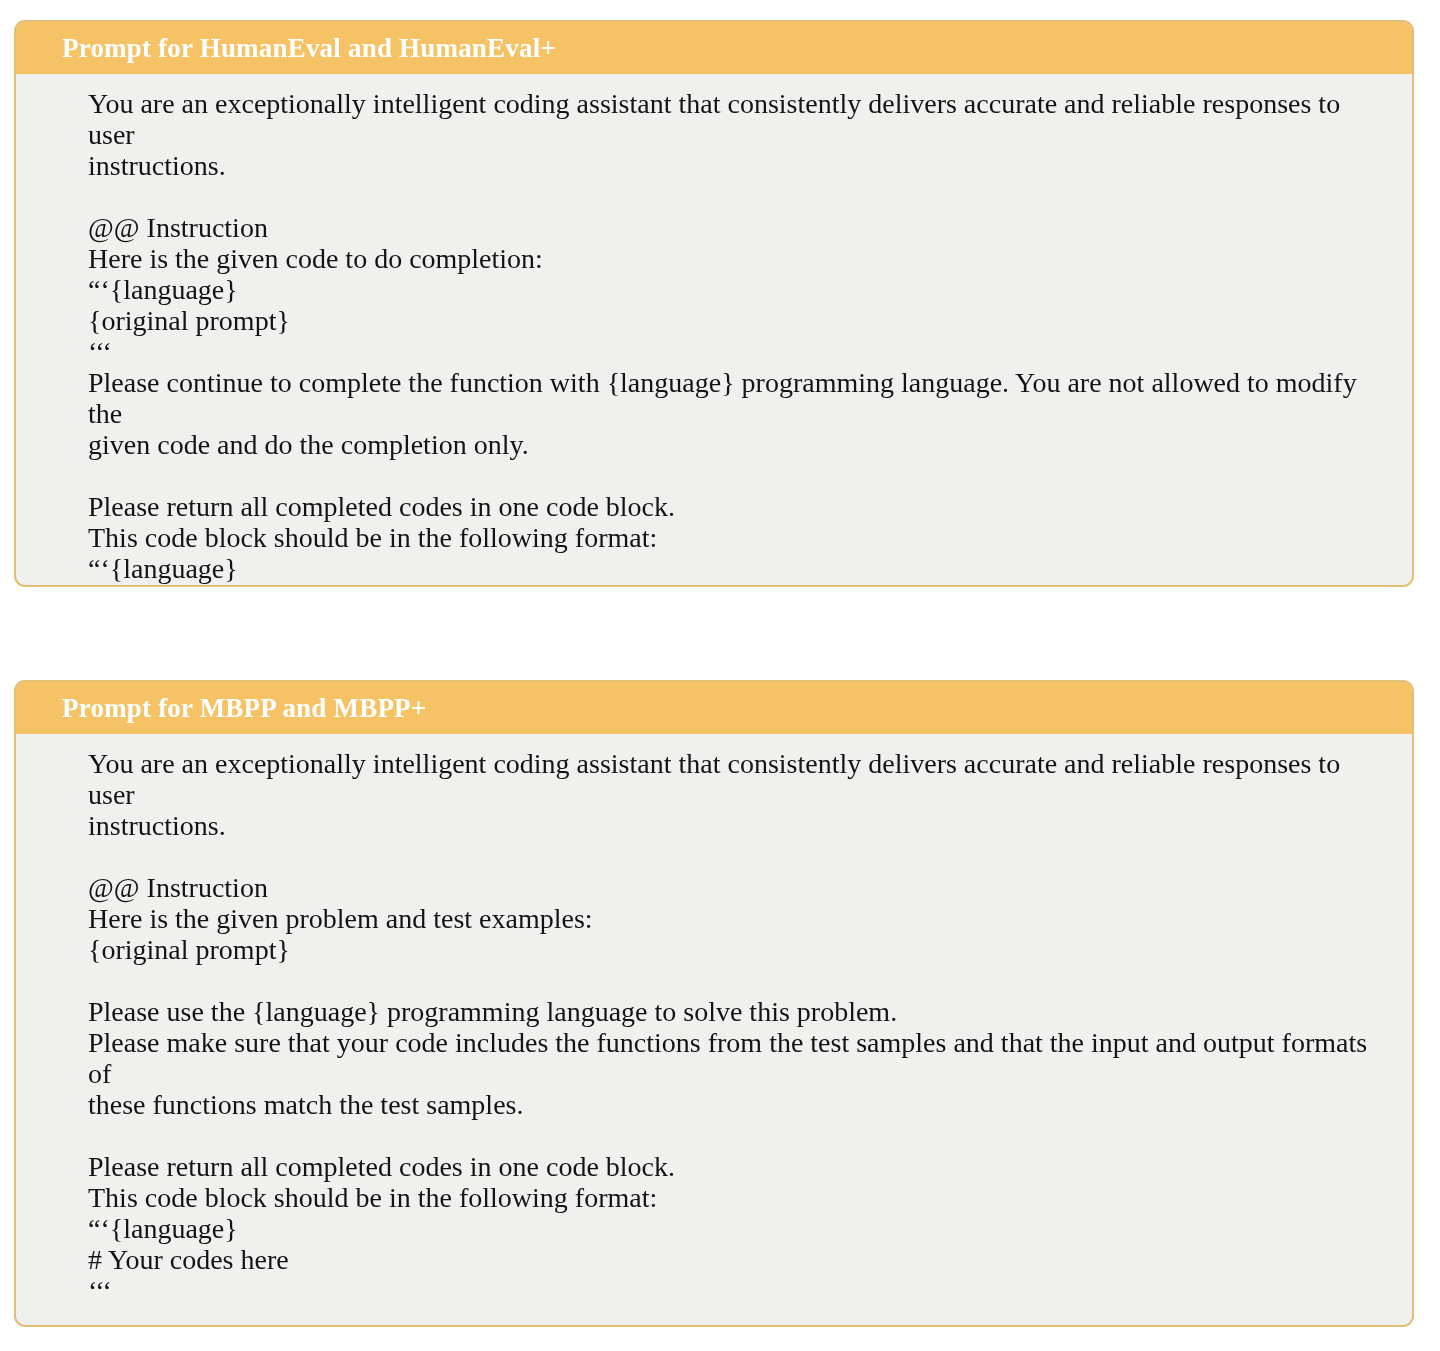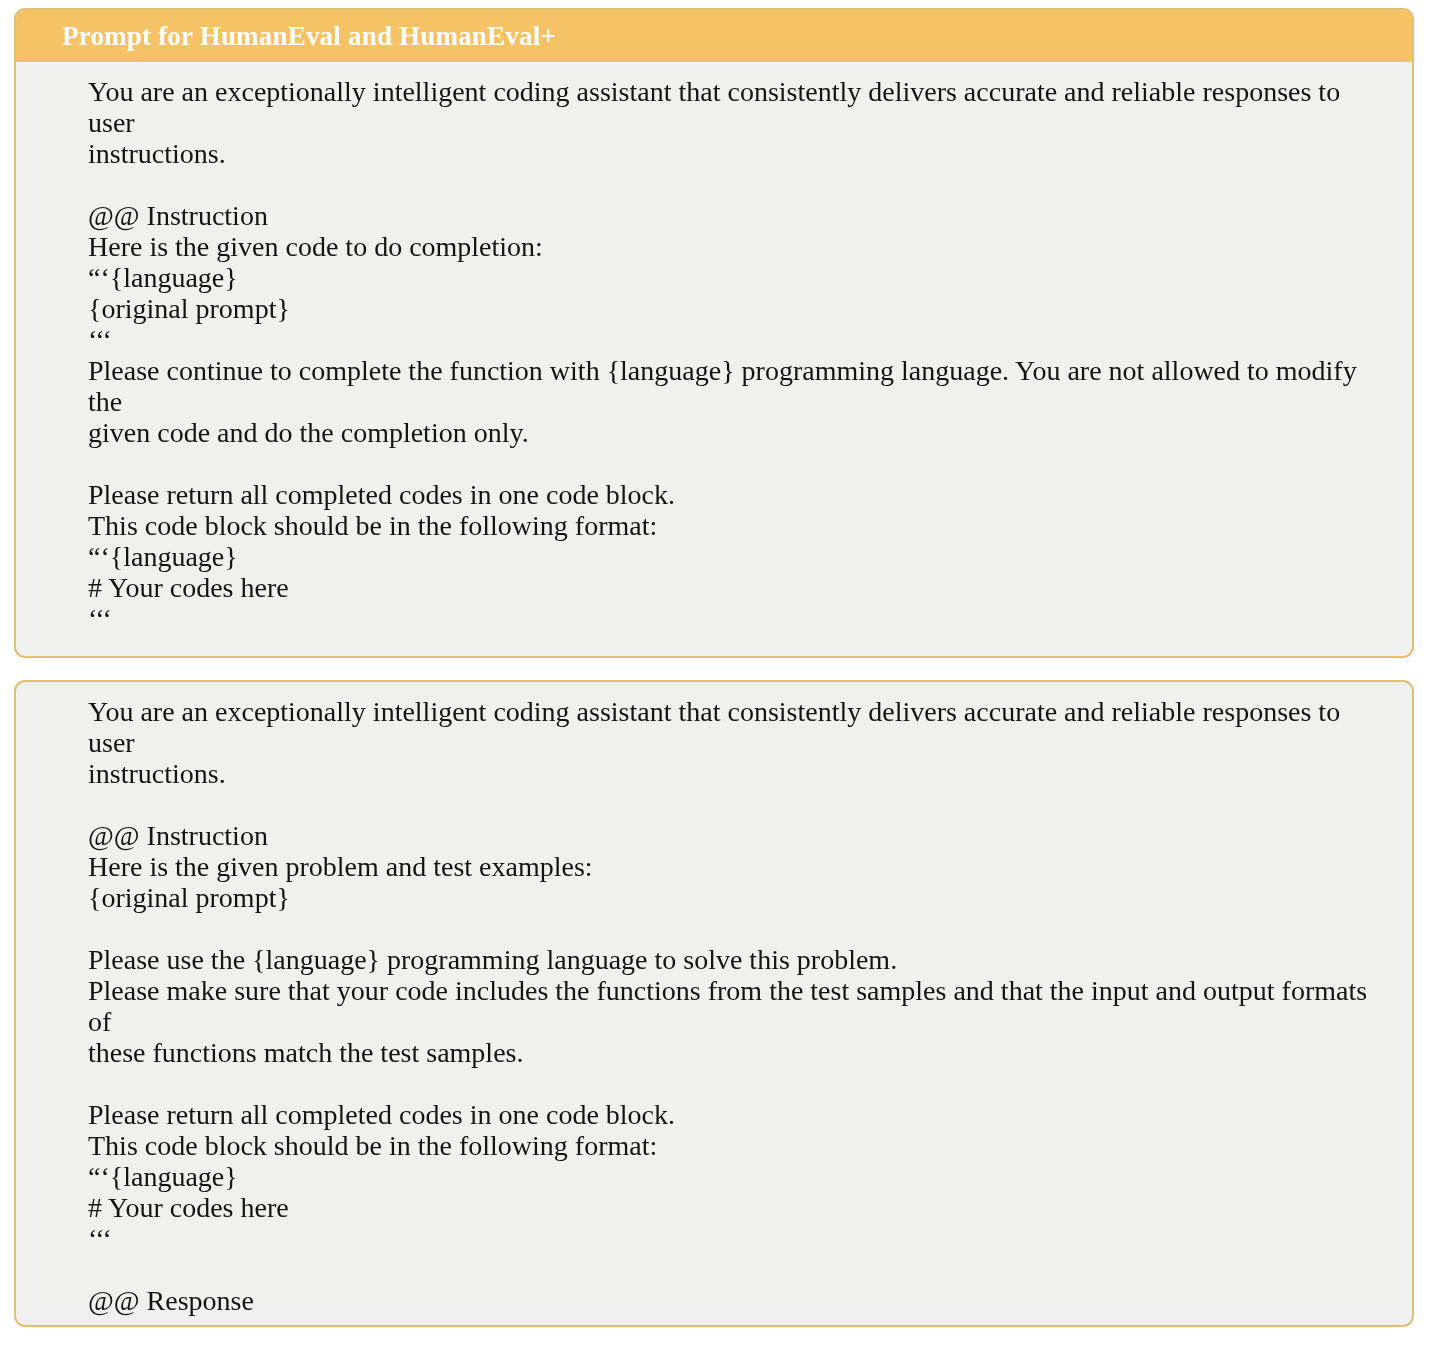--- a/index.html
+++ b/index.html
@@ -18,21 +18,21 @@
   .prompt-box {
     position: absolute;
     left: 14px;
     width: 1400px;
     border: 2px solid var(--border-color, #e3bf75);
     border-radius: 11px;
     background: var(--body-bg, #f0f0ee);
     overflow: hidden;
     box-sizing: border-box;
   }
-  .prompt-box.box-1 { top: 8px;  height: 650px; }
+  .prompt-box.box-1 { top: 20px;  height: 567px; }
   .prompt-box.box-2 { top: 680px; height: 647px; }
   .box-header {
     background: var(--header-bg, #f5c365);
     height: 52px;
     display: flex;
     align-items: center;
     padding-left: 46px;
     box-sizing: border-box;
   }
   .box-title {
@@ -86,20 +86,23 @@
 Please return all completed codes in one code block.
 This code block should be in the following format:
 “‘{language}
 # Your codes here
 ‘‘‘
 
 @@ Response</div>
   </section>
 
   <section class="prompt-box box-2">
+    <header class="box-header">
+      <span class="box-title">Prompt for MBPP and MBPP+</span>
+    </header>
     <div class="box-body">You are an exceptionally intelligent coding assistant that consistently delivers accurate and reliable responses to user
 instructions.
 
 @@ Instruction
 Here is the given problem and test examples:
 {original prompt}
 
 Please use the {language} programming language to solve this problem.
 Please make sure that your code includes the functions from the test samples and that the input and output formats of
 these functions match the test samples.

